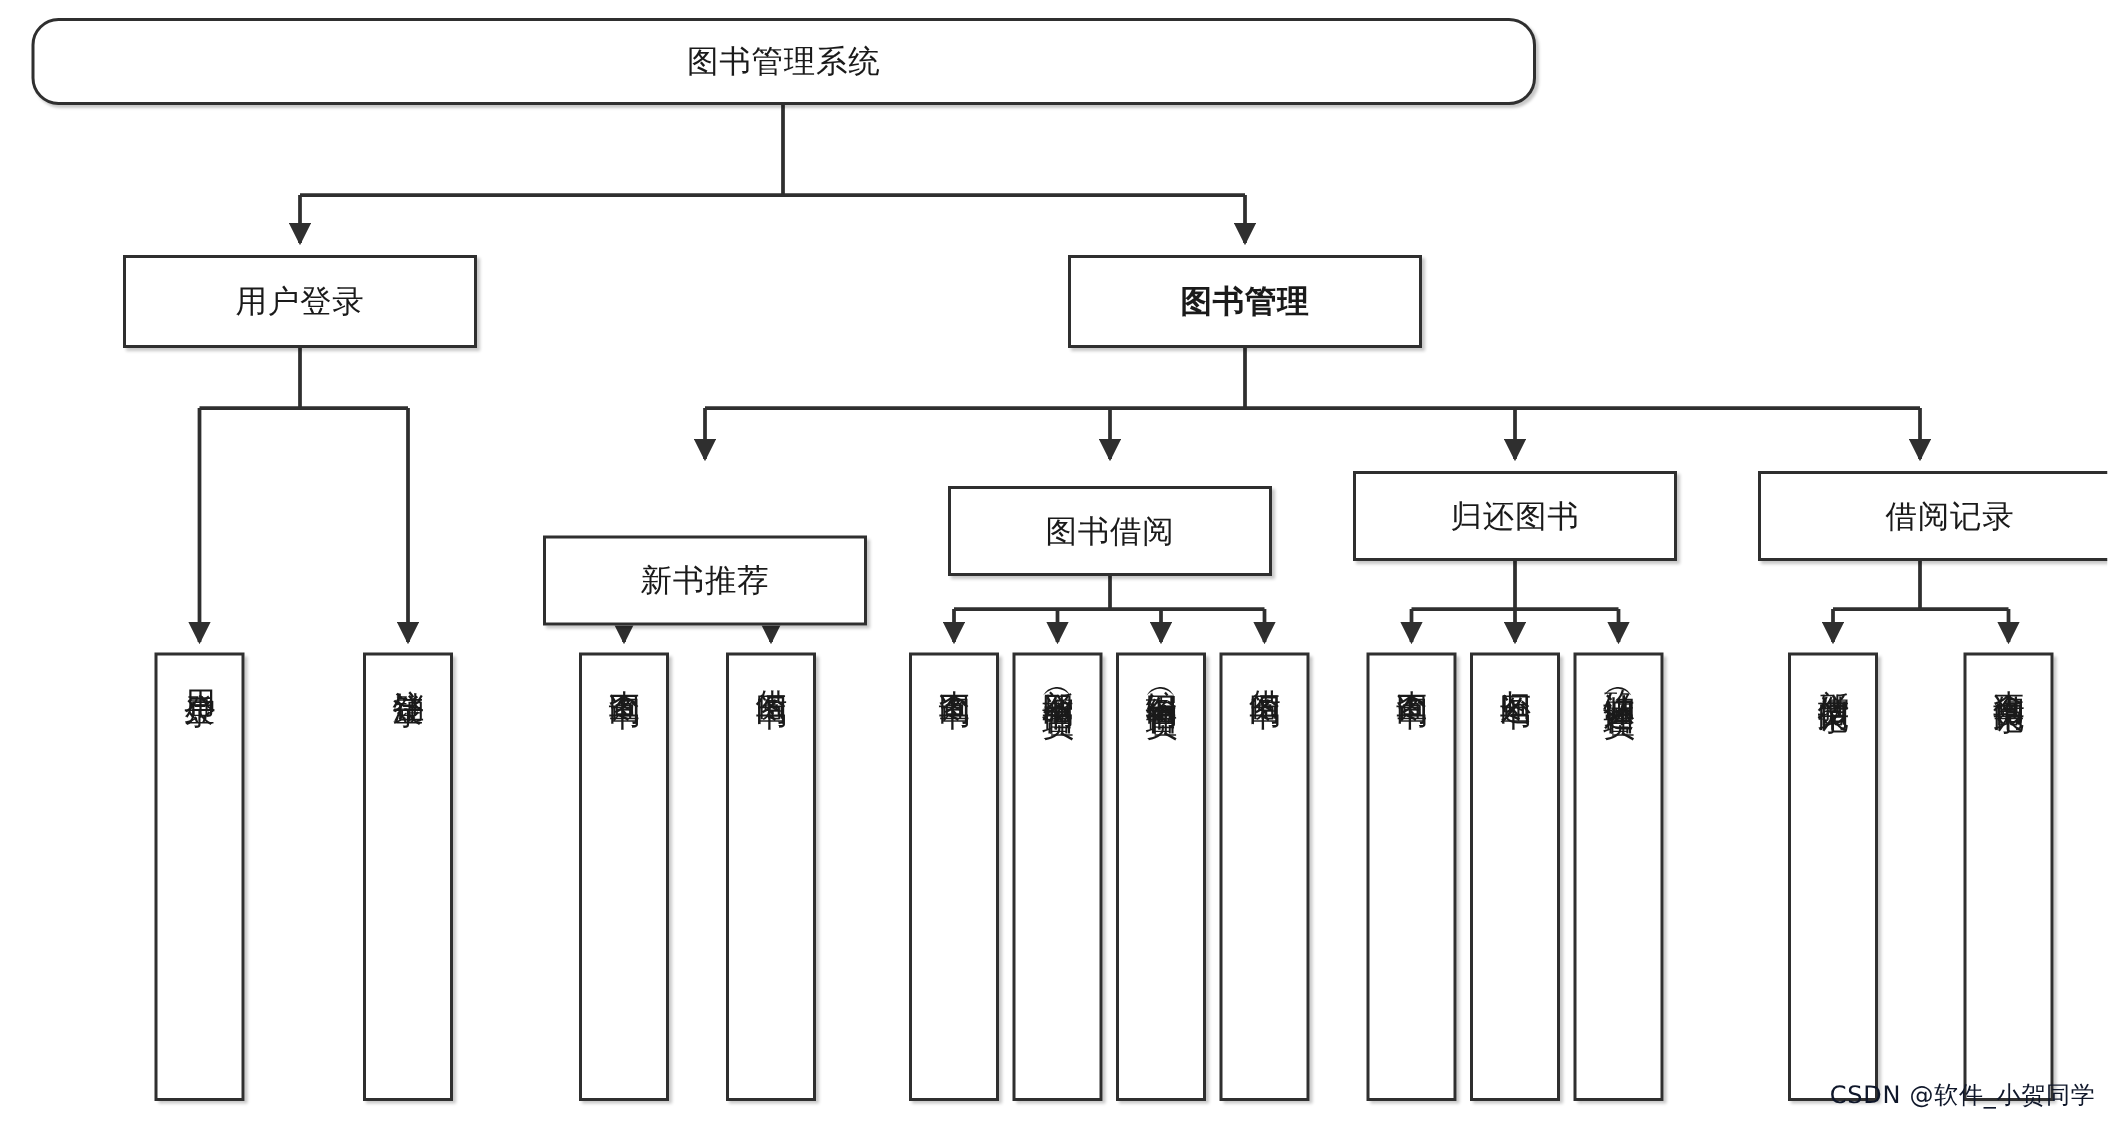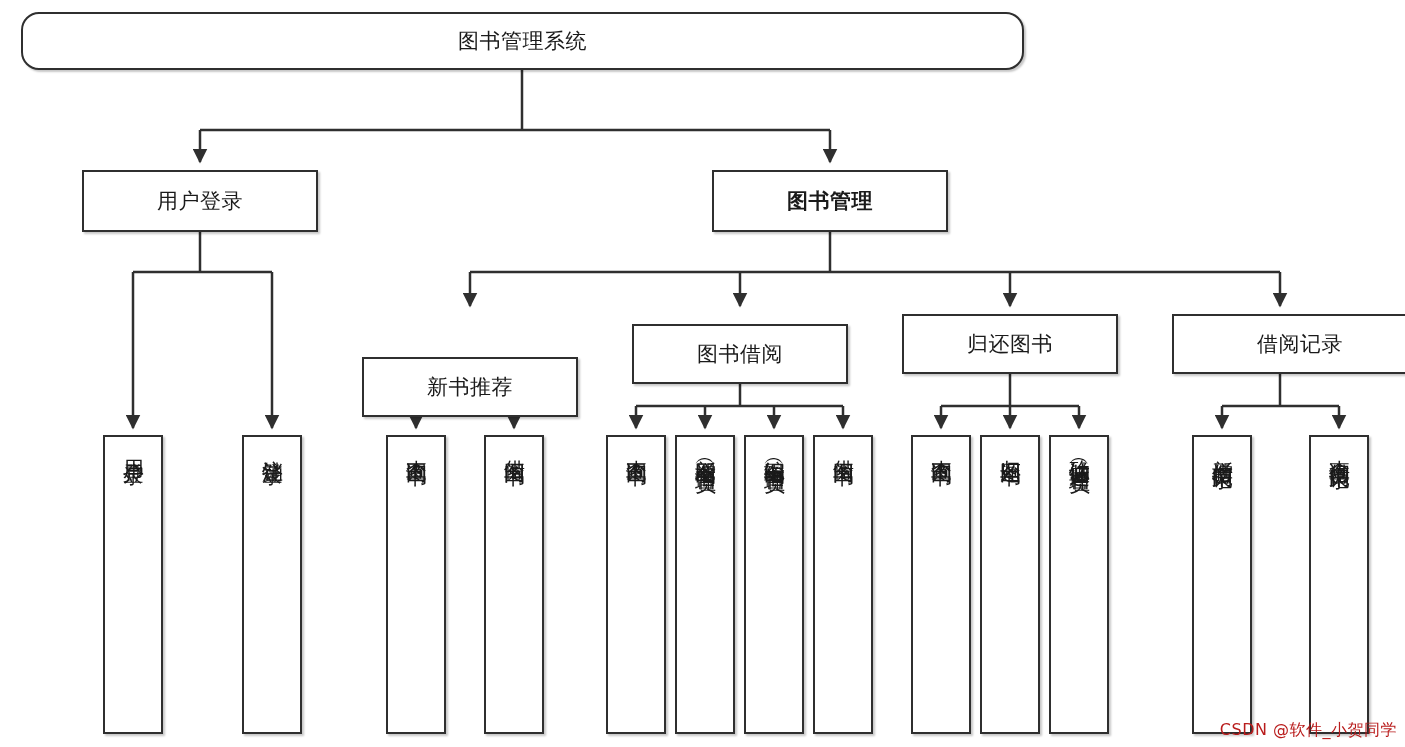--- a/index.html
+++ b/index.html
@@ -57,21 +57,21 @@
     line-height: 1.18;
     letter-spacing: 2px;
     white-space: normal;
     max-height: 100%;
   }
   #watermark {
     position: absolute;
     right: 8px;
     bottom: 6px;
     font-size: 16px;
-    color: #b91c1c;
+    color: #0f172a;
     letter-spacing: 0.5px;
     z-index: 5;
     white-space: nowrap;
   }
 </style>
 </head>
 <body>
 
 <div id="diagram-root">
 

